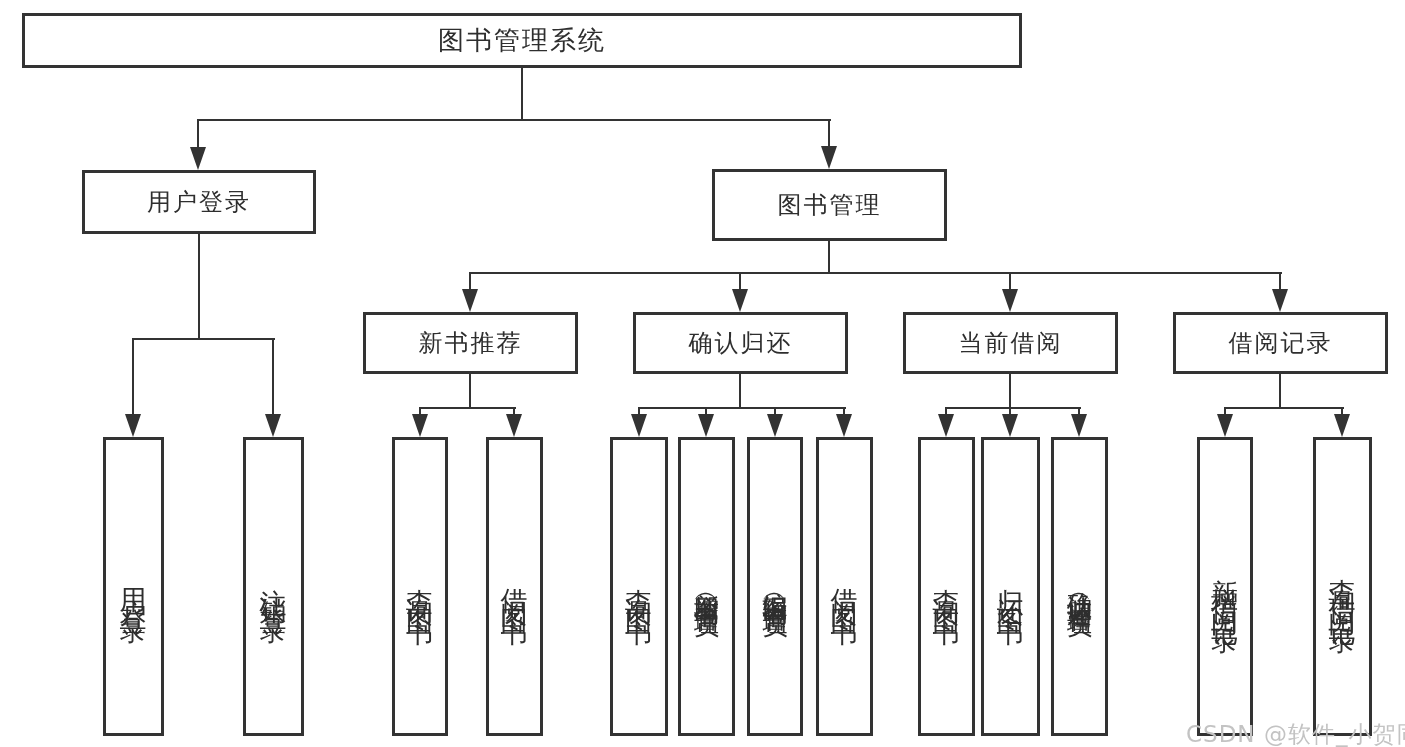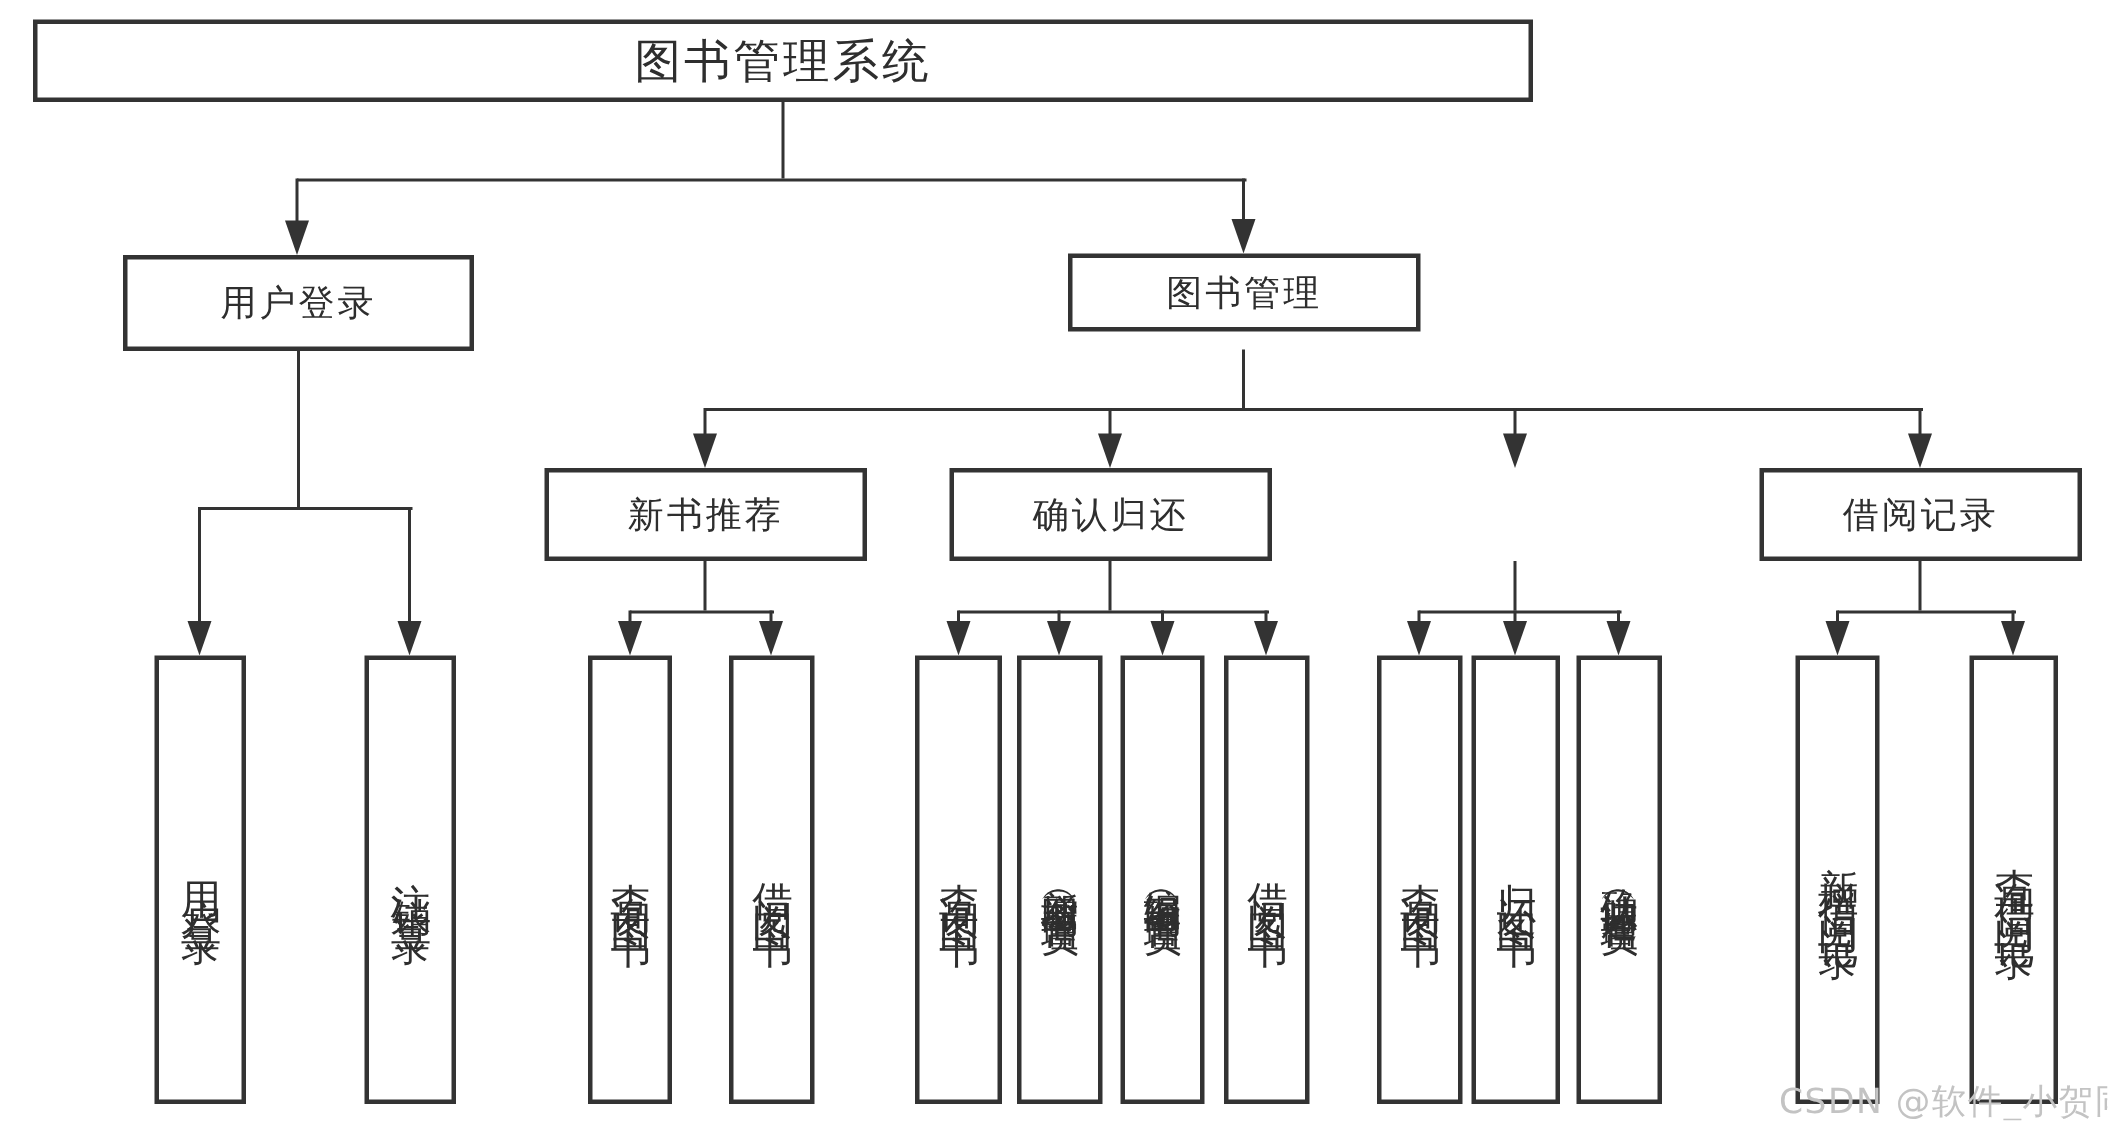--- a/index.html
+++ b/index.html
@@ -6,21 +6,21 @@
   #stage{
     position:relative;width:1405px;height:747px;background:#ffffff;
     font-family:"DejaVu Sans","Liberation Sans",sans-serif;color:#2e2e2e;overflow:hidden;
   }
   .box{
     position:absolute;box-sizing:border-box;background:#ffffff;
     border:3px solid #333333;display:flex;align-items:center;justify-content:center;
     z-index:2;
   }
   .h-box{font-size:24px;letter-spacing:2px;white-space:nowrap;}
-  .root-box{font-size:31px;}
+  .root-box{font-size:26px;}
   .v-box{
     writing-mode:vertical-rl;text-orientation:mixed;
     font-size:27px;letter-spacing:10px;line-height:1;
   }
   .v-box.long{font-size:25px;letter-spacing:3px;}
   .edge{position:absolute;background:#333333;z-index:1;}
   .arrowhead{
     position:absolute;width:0;height:0;z-index:1;
     border-left:8px solid transparent;border-right:8px solid transparent;
     border-top:23px solid #333333;
@@ -31,24 +31,25 @@
   }
 </style>
 </head>
 <body>
 
 <div id="stage">
 
   <div class="box h-box root-box" style="left:22px;top:13px;width:1000px;height:55px;">图书管理系统</div>
 
   <div class="box h-box" style="left:82px;top:170px;width:234px;height:64px;">用户登录</div>
-  <div class="box h-box" style="left:712px;top:169px;width:235px;height:52px;">图书管理</div>
+  <div class="box h-box" style="left:712px;top:169px;width:235px;height:72px;">图书管理</div>
 
   <div class="box h-box" style="left:363px;top:312px;width:215px;height:62px;">新书推荐</div>
   <div class="box h-box" style="left:633px;top:312px;width:215px;height:62px;">确认归还</div>
+  <div class="box h-box" style="left:903px;top:312px;width:215px;height:62px;">当前借阅</div>
   <div class="box h-box" style="left:1173px;top:312px;width:215px;height:62px;">借阅记录</div>
 
   <div class="box v-box" style="left:103px;top:437px;width:61px;height:299px;">用户登录</div>
   <div class="box v-box" style="left:243px;top:437px;width:61px;height:299px;">注销登录</div>
 
   <div class="box v-box" style="left:392px;top:437px;width:56px;height:299px;">查询图书</div>
   <div class="box v-box" style="left:486px;top:437px;width:57px;height:299px;">借阅图书</div>
 
   <div class="box v-box" style="left:610px;top:437px;width:58px;height:299px;">查询图书</div>
   <div class="box v-box long" style="left:678px;top:437px;width:57px;height:299px;">新增图书（管理员）</div>

